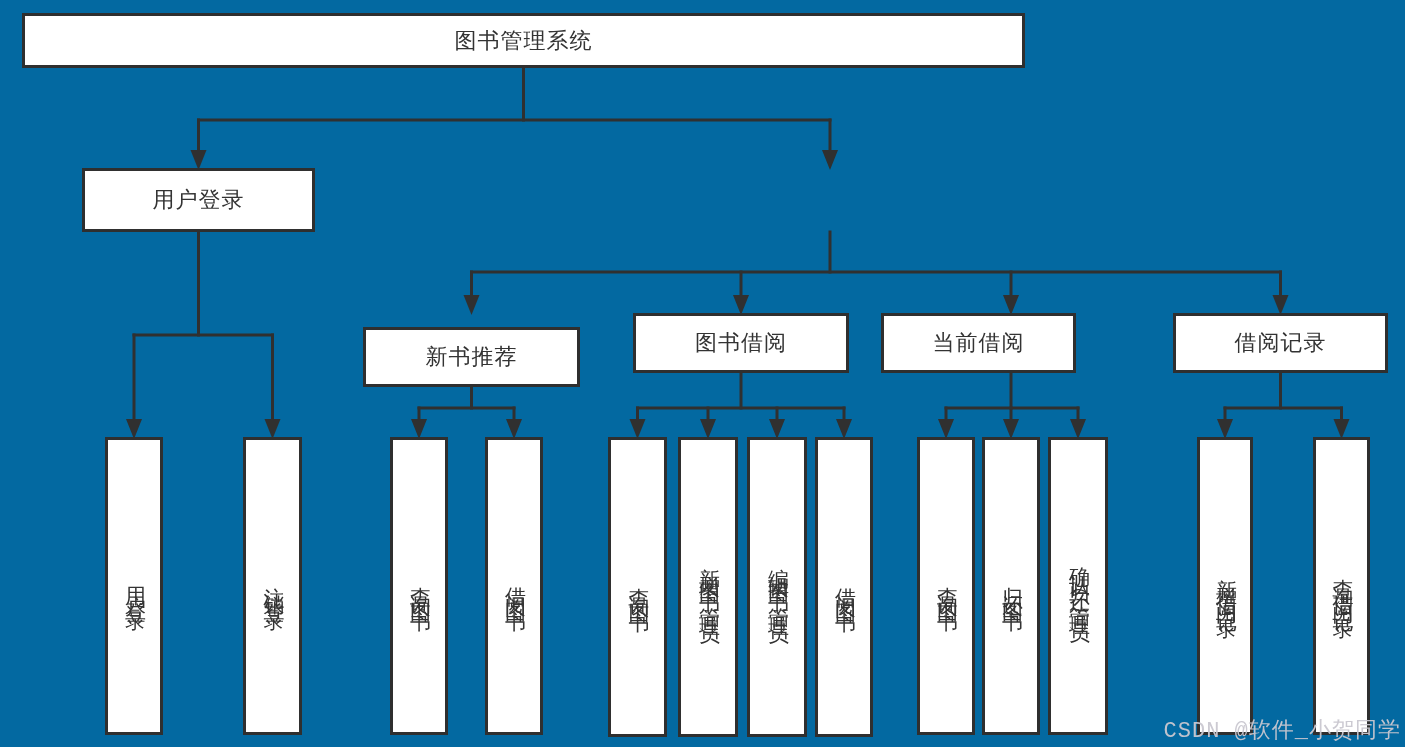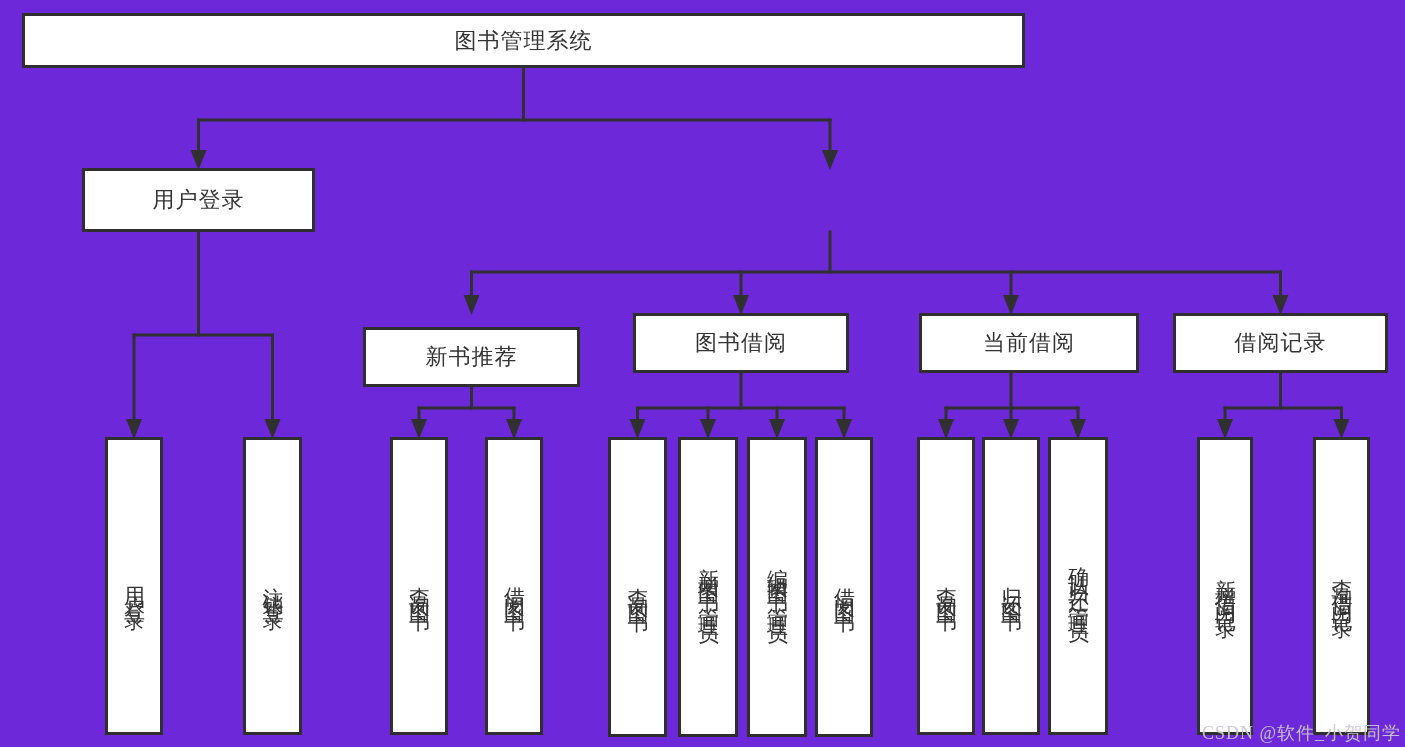--- a/index.html
+++ b/index.html
@@ -1,22 +1,22 @@
 <!DOCTYPE html>
 <html><head>
 <meta charset="utf-8">
 <style>
   html, body { margin: 0; padding: 0; background: #ffffff; }
   #canvas {
     position: relative;
     width: 1405px;
     height: 747px;
-    background: #6d28d9;
+    background: #0369a1;
     overflow: hidden;
-    font-family: Liberation Serif, serif;
+    font-family: Liberation Mono, monospace;
   }
   #connector-svg {
     position: absolute;
     left: 0; top: 0;
     width: 1405px; height: 747px;
   }
   #nodes-layer { position: absolute; left: 0; top: 0; width: 100%; height: 100%; }
   .node {
     position: absolute;
     box-sizing: border-box;
@@ -38,21 +38,21 @@
     writing-mode: vertical-rl;
     text-orientation: mixed;
     font-size: 21px;
     letter-spacing: 8px;
     line-height: 1;
   }
   #watermark {
     position: absolute;
     right: 4px;
     bottom: 2px;
-    font-size: 18px;
+    font-size: 22px;
     letter-spacing: 1px;
     color: rgba(201, 199, 208, 0.95);
     z-index: 10;
     white-space: nowrap;
   }
 </style>
 </head>
 <body>
 
 <div id="canvas">
@@ -116,21 +116,21 @@
       </div>
       <div class="node horiz" style="left: 82px; top: 168px; width: 233px; height: 64px; border-color: rgb(47, 47, 47);">
         <span class="node-label" style="color: rgb(51, 51, 51);">用户登录</span>
       </div>
       <div class="node horiz" style="left: 363px; top: 327px; width: 217px; height: 60px; border-color: rgb(47, 47, 47);">
         <span class="node-label" style="color: rgb(51, 51, 51);">新书推荐</span>
       </div>
       <div class="node horiz" style="left: 633px; top: 313px; width: 216px; height: 60px; border-color: rgb(47, 47, 47); text-align: right;">
         <span class="node-label" style="color: rgb(51, 51, 51);">图书借阅</span>
       </div>
-      <div class="node horiz" style="left: 919px; top: 313px; width: 220px; height: 60px; border-color: rgb(47, 47, 47);">
+      <div class="node horiz" style="left: 881px; top: 313px; width: 195px; height: 60px; border-color: rgb(47, 47, 47);">
         <span class="node-label" style="color: rgb(51, 51, 51);">当前借阅</span>
       </div>
       <div class="node horiz" style="left: 1173px; top: 313px; width: 215px; height: 60px; border-color: rgb(47, 47, 47);">
         <span class="node-label" style="color: rgb(51, 51, 51);">借阅记录</span>
       </div>
       <div class="node vert" style="left: 105px; top: 437px; width: 58px; height: 298px; border-color: rgb(47, 47, 47);">
         <span class="node-label" style="color: rgb(51, 51, 51);">用户登录</span>
       </div>
       <div class="node vert" style="left: 243px; top: 437px; width: 59px; height: 298px; border-color: rgb(47, 47, 47);">
         <span class="node-label" style="color: rgb(51, 51, 51);">注销登录</span>

